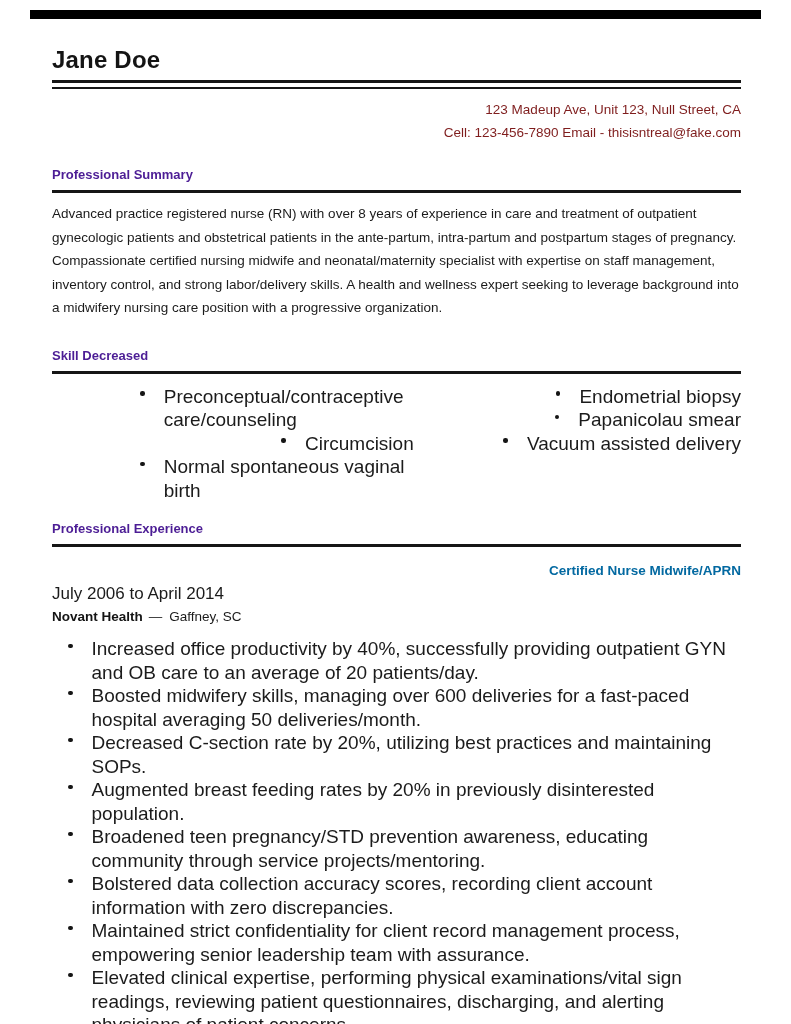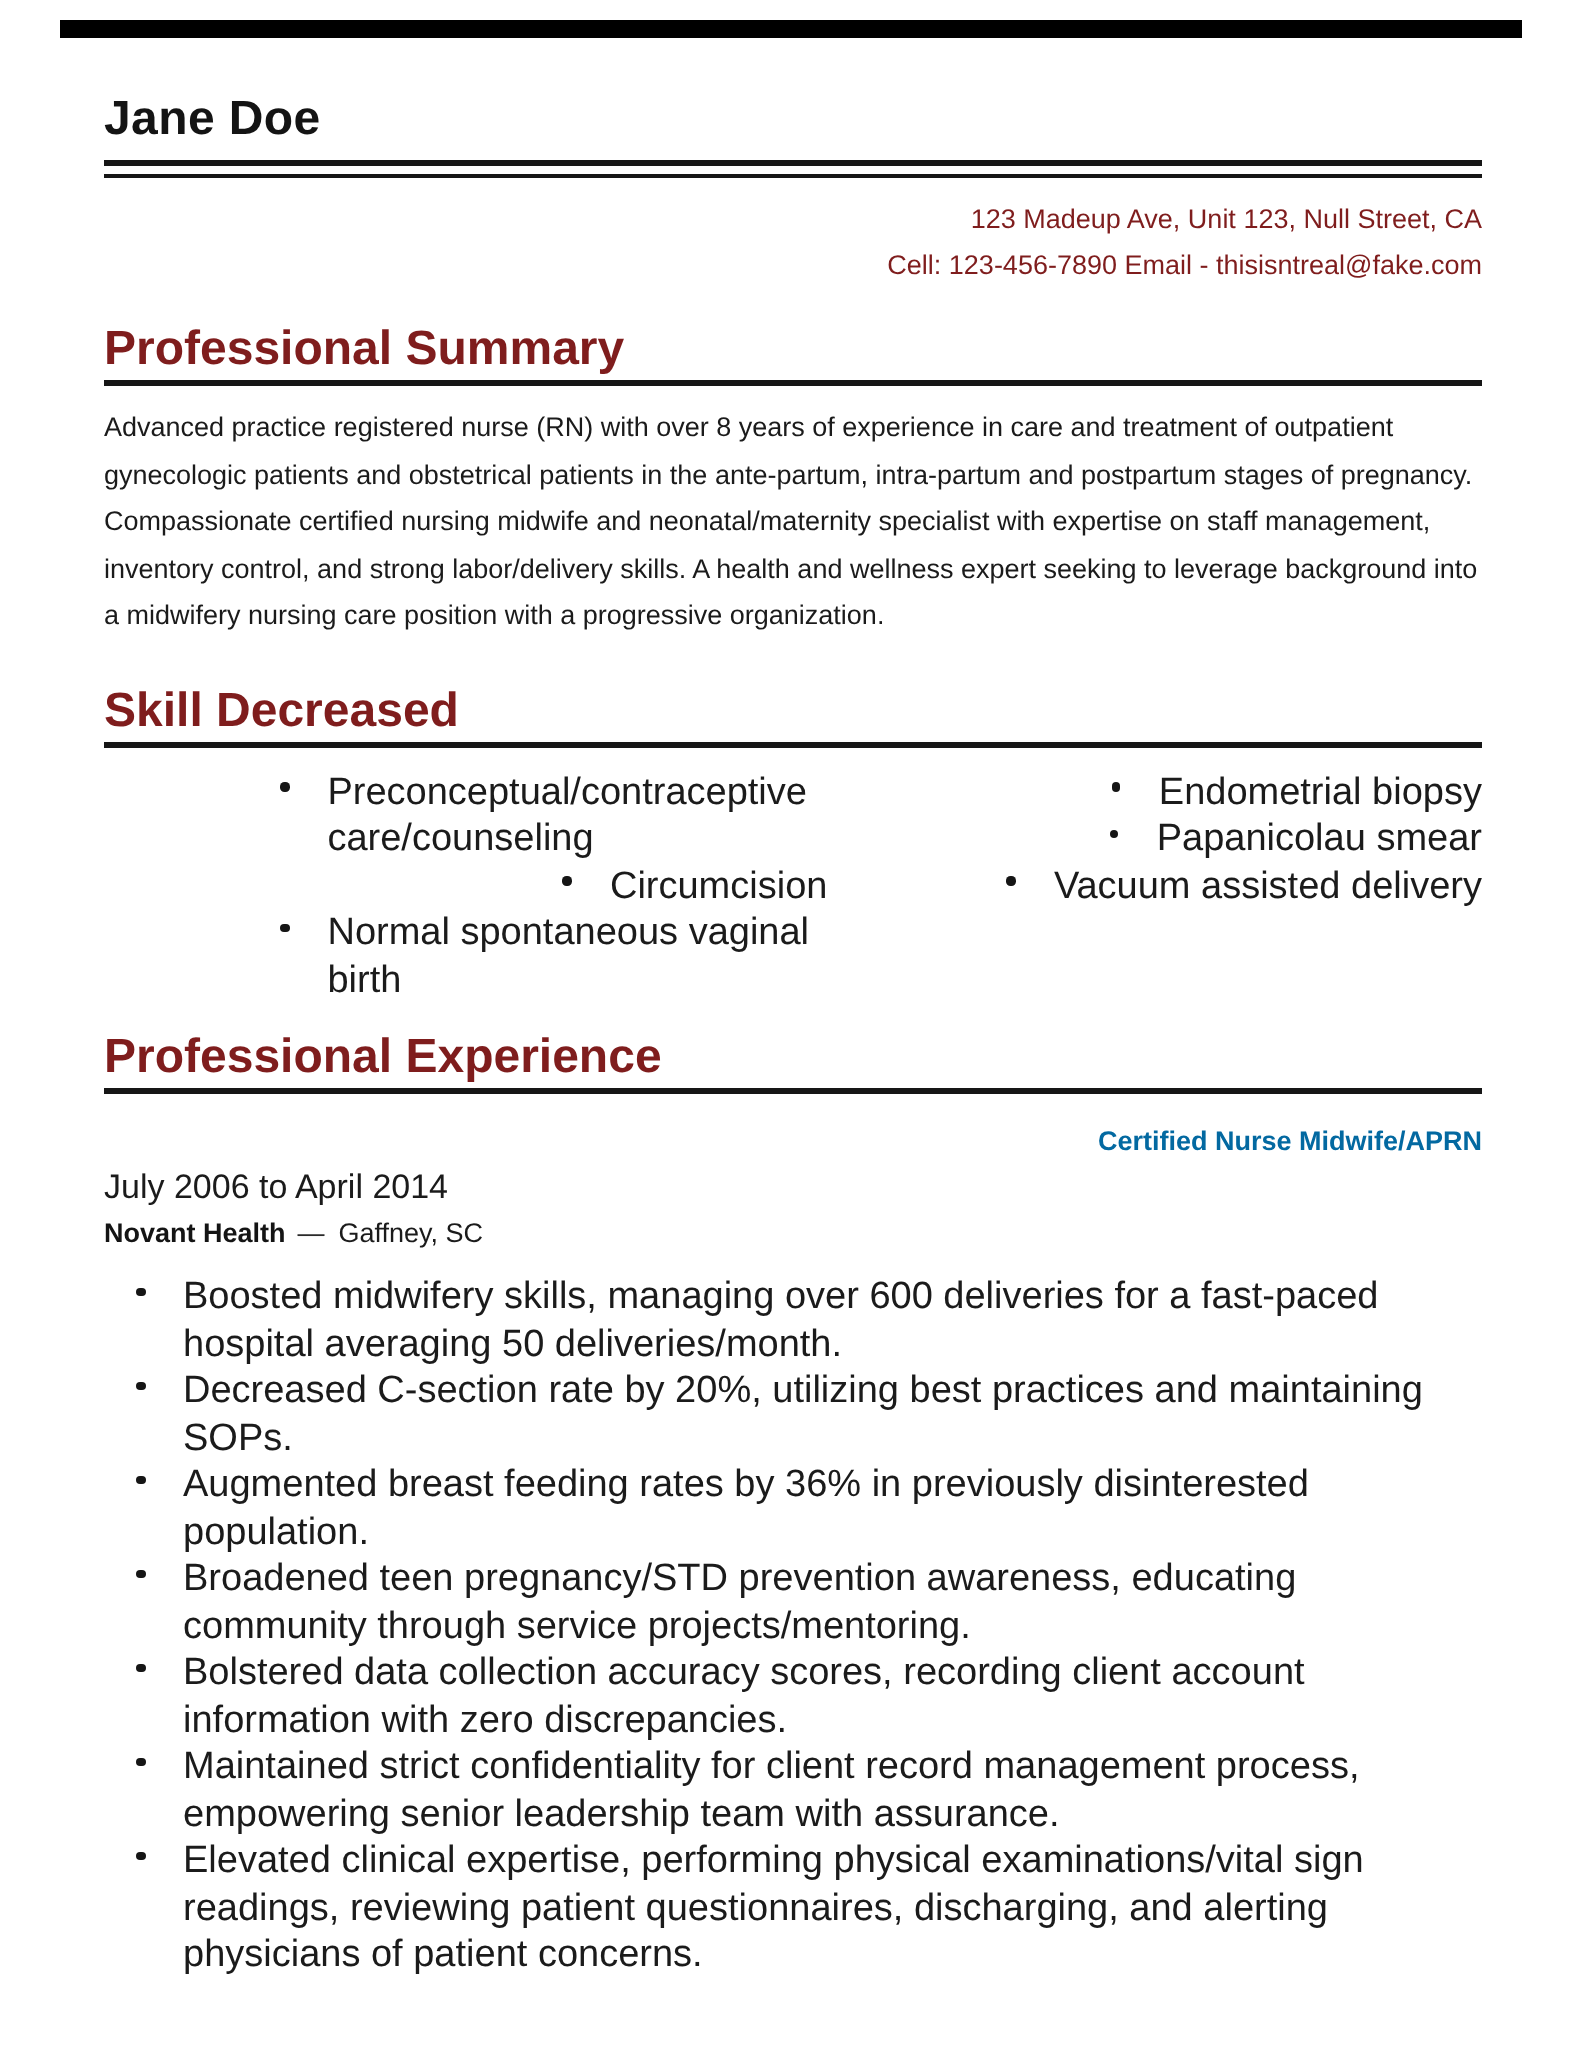--- a/index.html
+++ b/index.html
@@ -38,24 +38,24 @@
     border-bottom: 2px solid #161616;
   }
   .contact {
     margin-top: 9px;
     text-align: right;
     font-size: 13.5px;
     line-height: 23px;
     color: #7f1d1d;
   }
   h2.section-heading {
-    font-size: 24px;
+    font-size: 13px;
     line-height: 20px;
     font-weight: bold;
-    color: #7f1d1d;
+    color: #4c1d95;
     padding-bottom: 5px;
     border-bottom: 3px solid #161616;
   }
   .summary-section h2 { margin-top: 21px; }
   .summary-text {
     margin-top: 9px;
     font-size: 13.5px;
     line-height: 23.5px;
   }
   .skills-section h2 { margin-top: 26px; }
@@ -161,29 +161,33 @@
   <section class="experience-section">
     <h2 class="section-heading">Professional Experience</h2>
     <div class="job-title">Certified Nurse Midwife/APRN</div>
     <div class="job-dates">July 2006 to April 2014</div>
     <div class="employer-line">
       <span class="employer-name">Novant Health</span><span class="employer-sep">—</span><span>Gaffney, SC</span>
     </div>
     <ul class="plain experience-bullets">
       <li class="bullet-item">
           <span class="bullet-dot"></span>
+          <span class="bullet-text">Increased office productivity by 40%, successfully providing outpatient GYN and OB care to an average of 20 patients/day.</span>
+        </li>
+      <li class="bullet-item">
+          <span class="bullet-dot"></span>
           <span class="bullet-text">Boosted midwifery skills, managing over 600 deliveries for a fast-paced hospital averaging 50 deliveries/month.</span>
         </li>
       <li class="bullet-item">
           <span class="bullet-dot"></span>
           <span class="bullet-text">Decreased C-section rate by 20%, utilizing best practices and maintaining SOPs.</span>
         </li>
       <li class="bullet-item">
           <span class="bullet-dot"></span>
-          <span class="bullet-text">Augmented breast feeding rates by 36% in previously disinterested population.</span>
+          <span class="bullet-text">Augmented breast feeding rates by 20% in previously disinterested population.</span>
         </li>
       <li class="bullet-item">
           <span class="bullet-dot"></span>
           <span class="bullet-text">Broadened teen pregnancy/STD prevention awareness, educating community through service projects/mentoring.</span>
         </li>
       <li class="bullet-item">
           <span class="bullet-dot"></span>
           <span class="bullet-text">Bolstered data collection accuracy scores, recording client account information with zero discrepancies.</span>
         </li>
       <li class="bullet-item">

